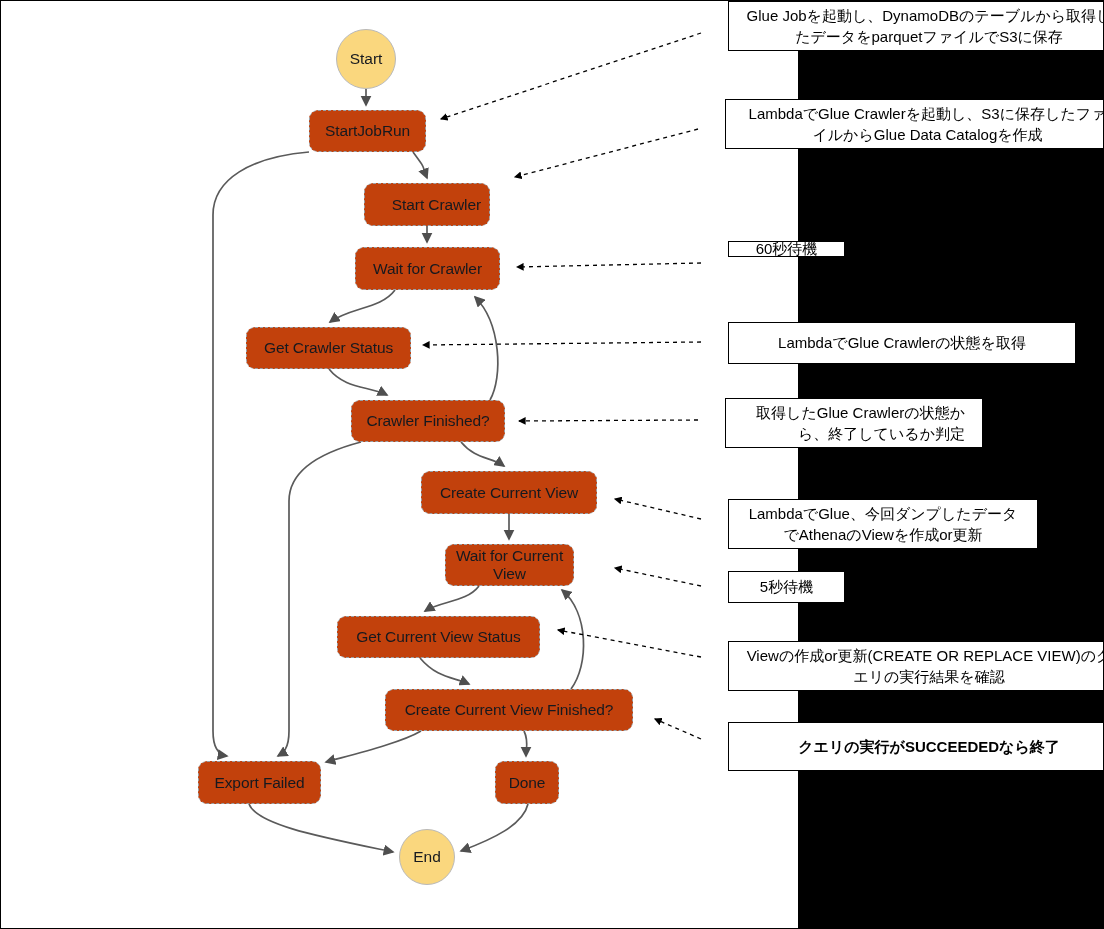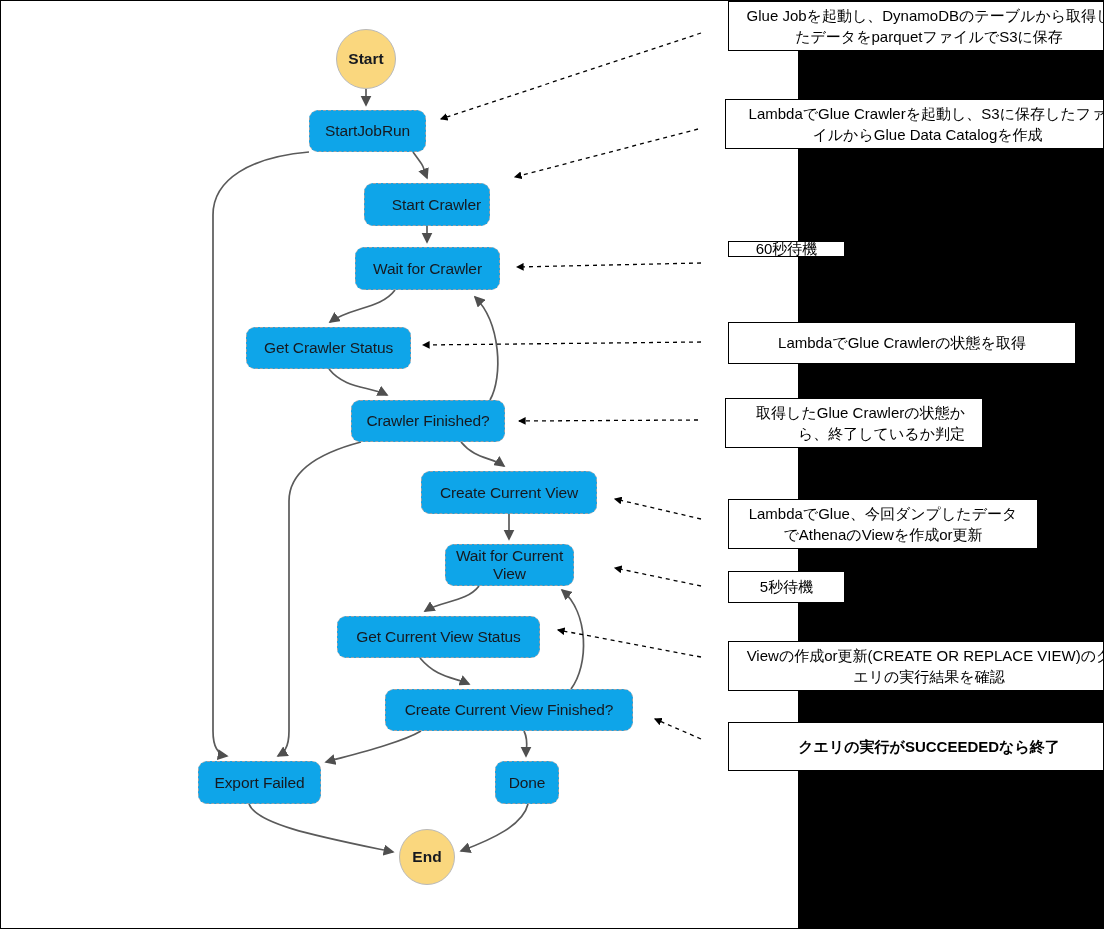--- a/index.html
+++ b/index.html
@@ -37,36 +37,36 @@
     pointer-events: none;
   }
   .node {
     position: absolute;
     z-index: 3;
     box-sizing: border-box;
     display: flex;
     align-items: center;
     justify-content: center;
     color: #16191f;
-    background: #0ea5e9;
+    background: #c2410c;
     text-align: center;
   }
   .node.state {
     border: 1.6px dashed #9aa0a6;
     border-radius: 9px;
     font-size: 15.5px;
     letter-spacing: -0.1px;
     padding: 0 8px;
   }
   .node.terminal {
     border: 1.4px solid #b9b9b9;
     border-radius: 50%;
     background: #fad77e;
     font-size: 15.5px;
-    font-weight: 700;
+    font-weight: 400;
   }
   .note {
     position: absolute;
     z-index: 4;
     box-sizing: border-box;
     background: #ffffff;
     border: 1px solid #000000;
     color: #000000;
     font-size: 15px;
     line-height: 1.42;

